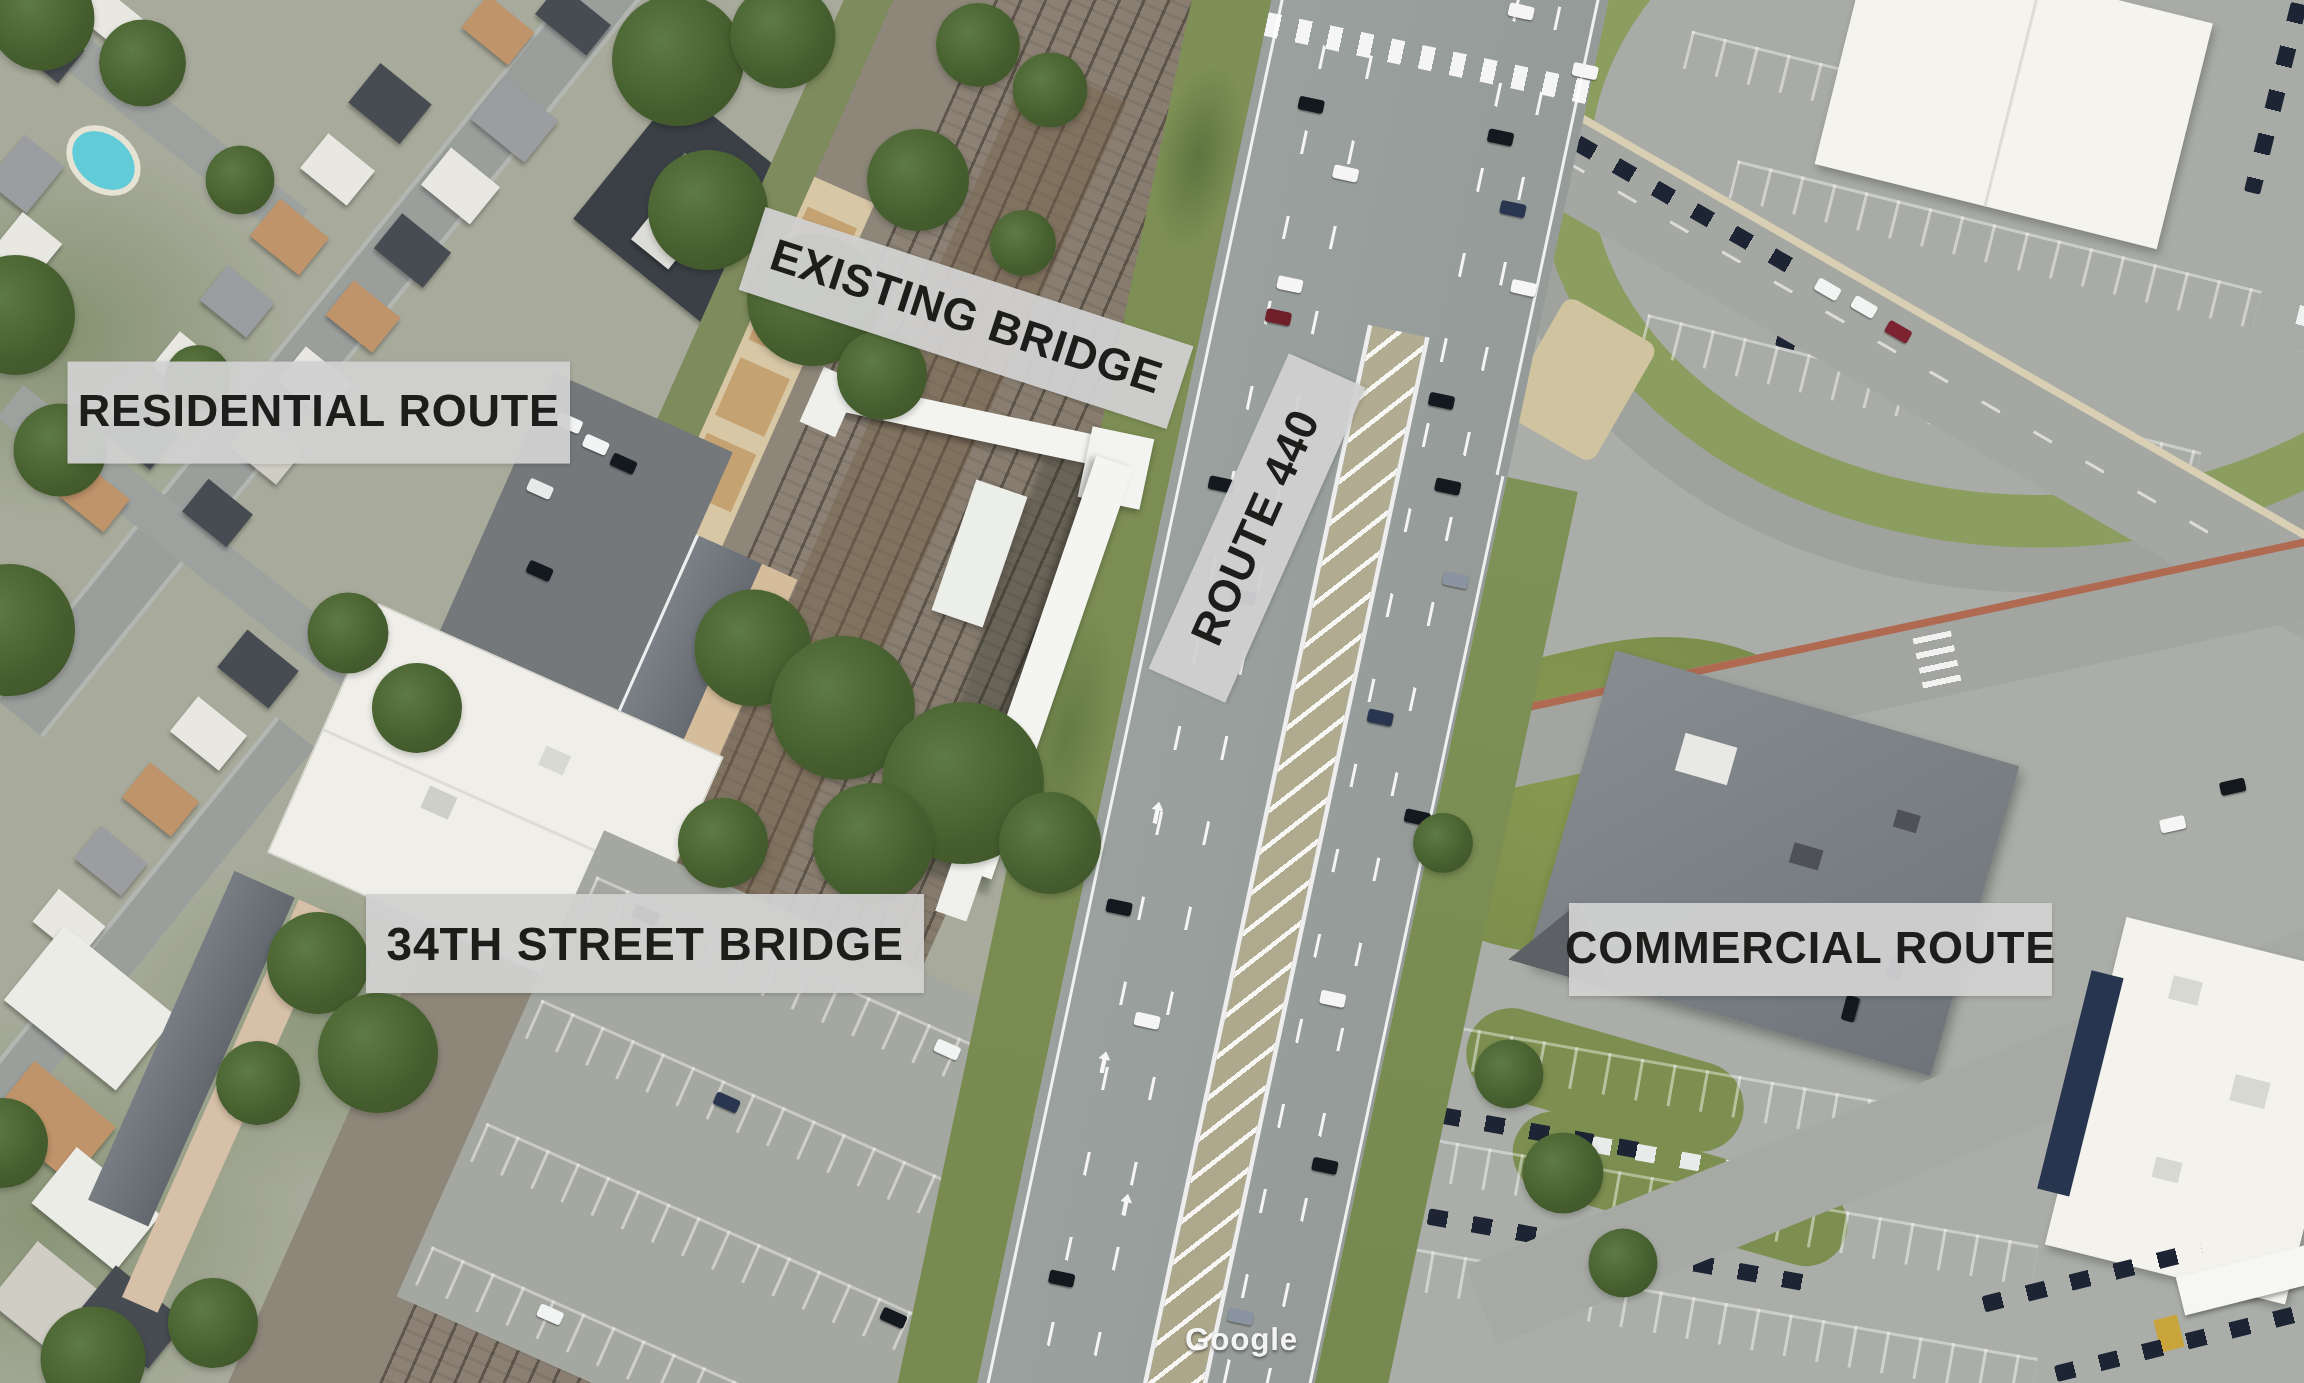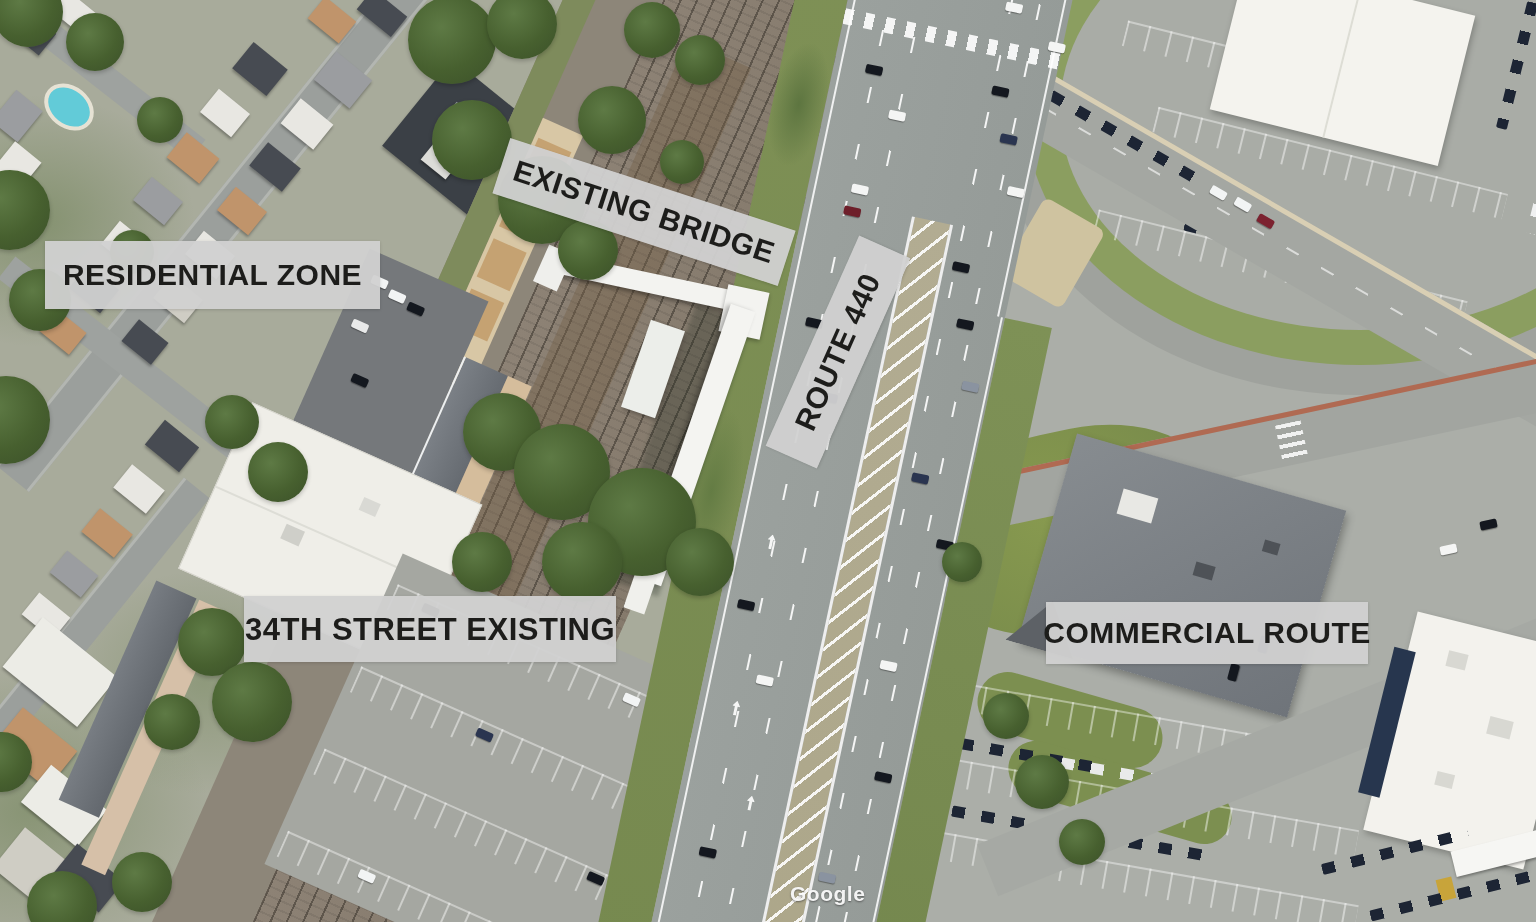--- a/index.html
+++ b/index.html
@@ -261,21 +261,21 @@
     <div class="tr" style="left:666px;top:528px;width:68px;height:68px"></div>
     <div class="tr" style="left:452px;top:532px;width:60px;height:60px"></div>
     <div class="tr" style="left:675px;top:35px;width:50px;height:50px"></div>
     <div class="tr" style="left:660px;top:140px;width:44px;height:44px"></div>
     <div class="tr" style="left:983px;top:693px;width:46px;height:46px"></div>
     <div class="tr" style="left:1015px;top:755px;width:54px;height:54px"></div>
     <div class="tr" style="left:1059px;top:819px;width:46px;height:46px"></div>
     <div class="tr" style="left:942px;top:542px;width:40px;height:40px"></div>
   </div>
 
-  <div class="label" style="left:45px;top:241px;width:335px;height:68px">RESIDENTIAL ZONE</div>
+  <div class="label" style="left:45px;top:241px;width:335px;height:68px">RESIDENTIAL ROUTE</div>
   <div class="label" style="left:494px;top:183px;width:300px;height:58px;transform:rotate(18deg)">EXISTING BRIDGE</div>
   <div class="label" style="left:723px;top:324px;width:230px;height:56px;transform:rotate(-66deg)">ROUTE 440</div>
-  <div class="label" style="left:244px;top:596px;width:372px;height:66px;font-size:31px">34TH STREET EXISTING</div>
+  <div class="label" style="left:244px;top:596px;width:372px;height:66px;font-size:31px">34TH STREET BRIDGE</div>
   <div class="label" style="left:1046px;top:602px;width:322px;height:62px">COMMERCIAL ROUTE</div>
 
   <div class="gmark" style="left:790px;top:882px">Google</div>
 
 </div>
 
 </body></html>

